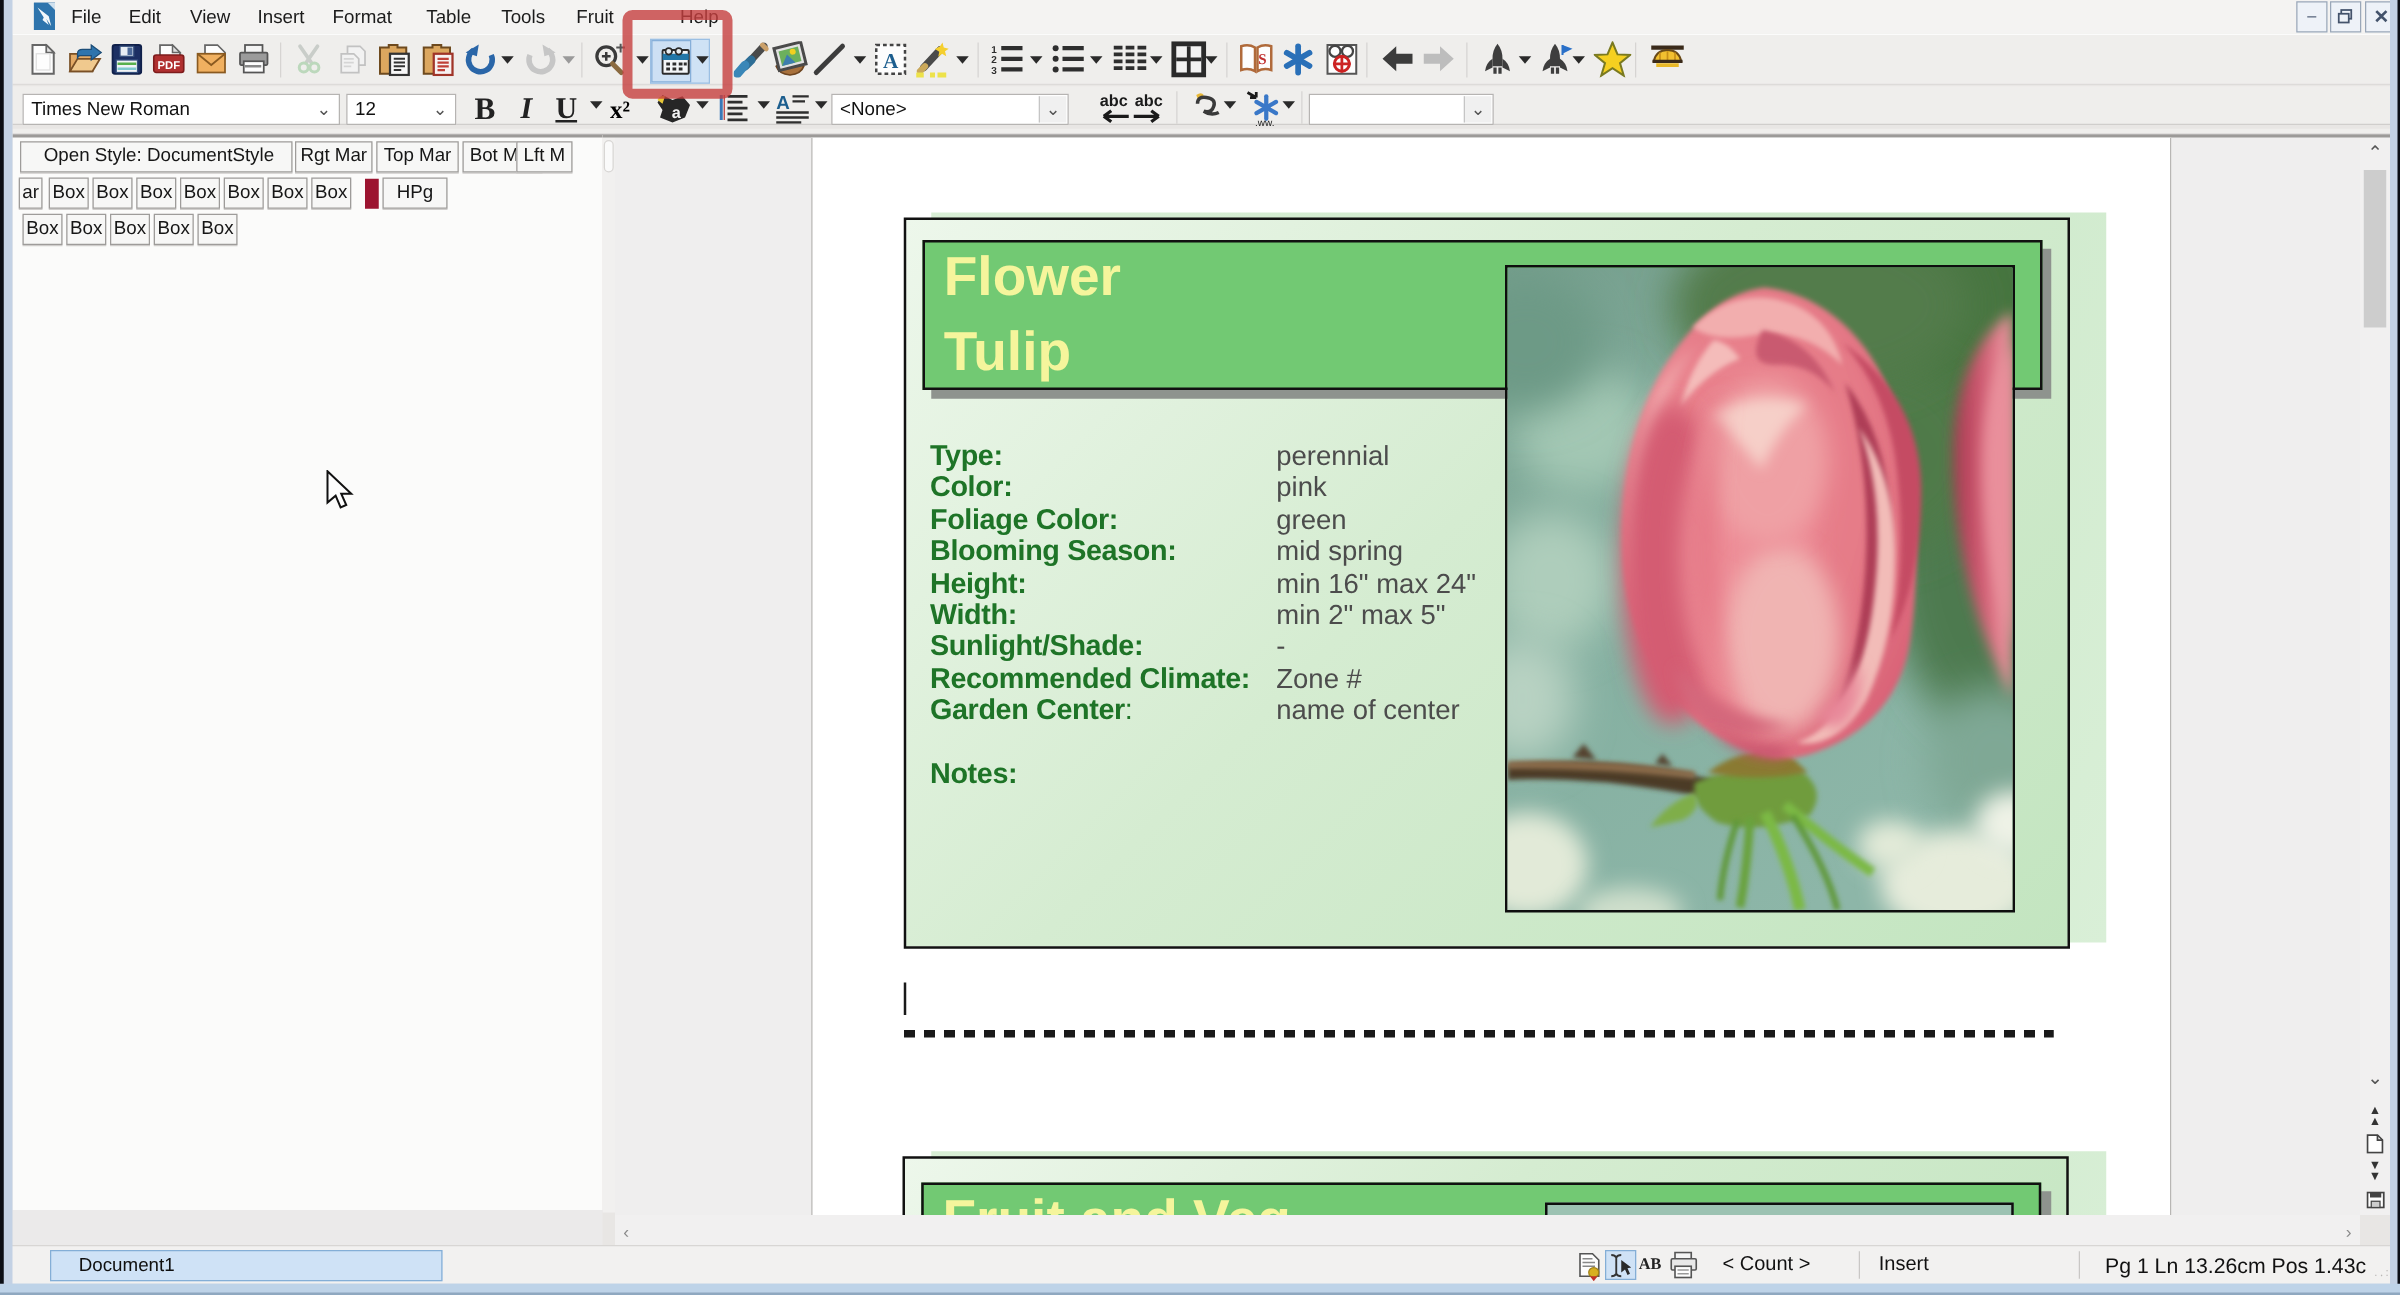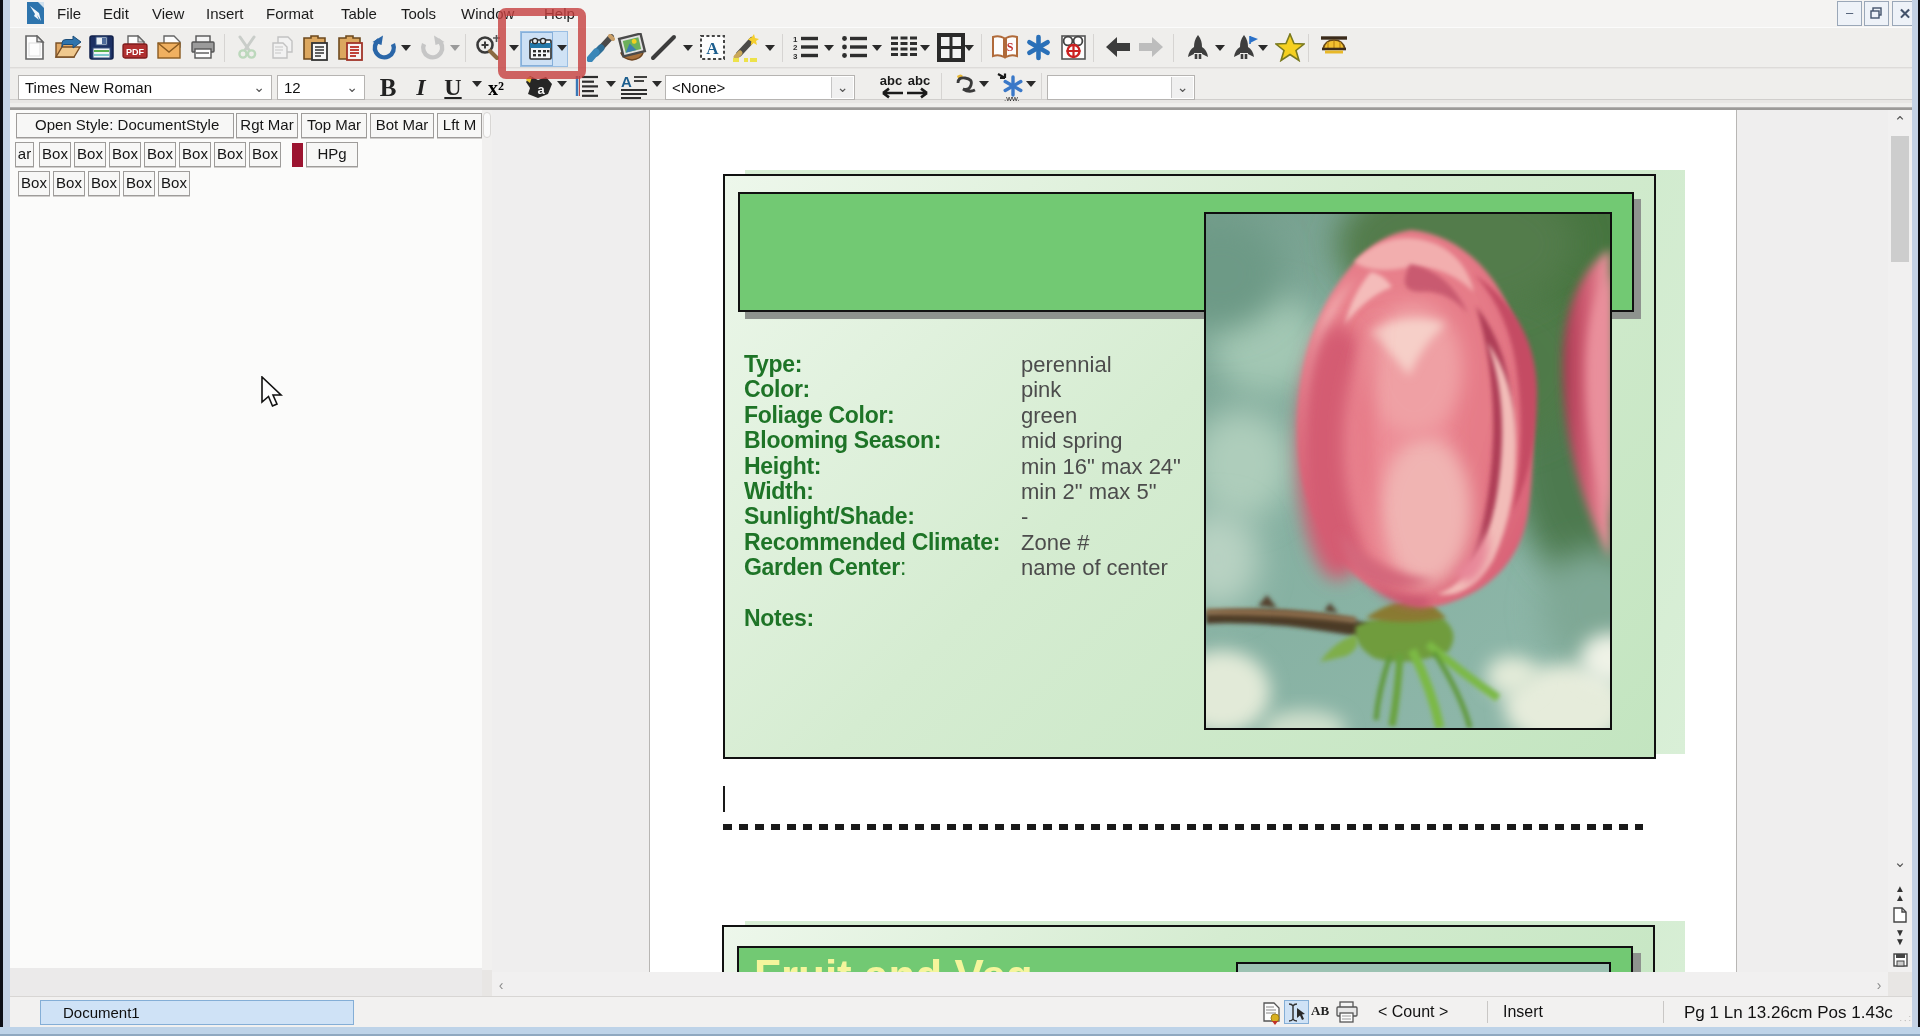--- a/index.html
+++ b/index.html
@@ -69,21 +69,21 @@
     <path d="M11 0 L17 6 L17 0 Z" fill="#cfe0ee"></path>
     <path d="M3 4 L8 12 L7 14 L12 18 L10 13 L14 19 L12 11 Z" fill="#f2f6fa"></path>
   </svg>
   <span class="mi" style="left:54px">File</span>
   <span class="mi" style="left:100px">Edit</span>
   <span class="mi" style="left:149px">View</span>
   <span class="mi" style="left:203px">Insert</span>
   <span class="mi" style="left:263px">Format</span>
   <span class="mi" style="left:338px">Table</span>
   <span class="mi" style="left:398px">Tools</span>
-  <span class="mi" style="left:458px">Window</span>
+  <span class="mi" style="left:458px">Fruit</span>
   <span class="mi" style="left:541px">Help</span>
   <span style="position:absolute;left:1834px;top:1px;width:25px;height:25px;background:#eef2f8;border:1px solid #9aa7b8;color:#44536b;font-size:13px;text-align:center;line-height:22px">–</span>
   <span style="position:absolute;left:1861px;top:1px;width:25px;height:25px;background:#eef2f8;border:1px solid #9aa7b8;"><svg width="23" height="23" viewBox="0 0 23 23">
         <rect x="8" y="6" width="8" height="7" fill="none" stroke="#44536b" stroke-width="1.4"></rect>
         <rect x="6" y="9" width="8" height="7" fill="#eef2f8" stroke="#44536b" stroke-width="1.4"></rect>
       </svg></span>
   <span style="position:absolute;left:1889px;top:1px;width:26px;height:25px;background:#eef2f8;border:1px solid #9aa7b8;color:#44536b;font-size:15px;text-align:center;line-height:23px;font-weight:bold">✕</span>
 </div>
 <div class="abs" id="toolbar1">
   <svg style="position:absolute;left:12px;top:7px" width="24" height="25" viewBox="0 0 24 25">
@@ -385,21 +385,21 @@
   <div class="combo" style="left:1037px;top:6px;width:148px">
       <span class="cv" style="background:#f0f0f0;border-left:1px solid #c5c5c5">⌄</span>
     </div>
 </div>
 <div class="abs" id="tbgap"></div>
 <div class="abs" id="leftpanel">
   <div class="tag" style="left:6px;top:3px;width:218px;text-align:left;padding-left:18px">Open Style: DocumentStyle</div>
   <div class="tag" style="left:226px;top:3px;width:62px">Rgt Mar</div>
   <div class="tag" style="left:291px;top:3px;width:66px">Top Mar</div>
   <div class="tag" style="left:360px;top:3px;width:64px">Bot Mar</div>
-  <div class="tag" style="left:427px;top:3px;width:45px">Lft M</div>
+  <div class="tag" style="left:403px;top:3px;width:45px">Lft M</div>
   <div class="tag" style="left:5px;top:32px;width:19px">ar</div>
   <div class="tag" style="left:29px;top:32px;width:32px">Box</div>
   <div class="tag" style="left:64px;top:32px;width:32px">Box</div>
   <div class="tag" style="left:99px;top:32px;width:32px">Box</div>
   <div class="tag" style="left:134px;top:32px;width:32px">Box</div>
   <div class="tag" style="left:169px;top:32px;width:32px">Box</div>
   <div class="tag" style="left:204px;top:32px;width:32px">Box</div>
   <div class="tag" style="left:239px;top:32px;width:32px">Box</div>
   <div style="position:absolute;left:282px;top:33px;width:11px;height:24px;background:#9c1430"></div>
   <div class="tag" style="left:296px;top:32px;width:52px">HPg</div>
@@ -414,20 +414,21 @@
   </svg>
 <div class="abs" id="splitter"></div>
 <div class="abs" id="splitgrip"></div>
 <div class="abs" id="viewport">
   <div id="page"></div>
 
   <div class="sheet" style="left:253px;top:60px;width:940px;height:584px;background:linear-gradient(115deg,#d8eed5 0%,#cde9ca 60%,#d9efd7 100%)"></div>
   <div class="card" style="left:231px;top:64px;width:933px;height:585px"></div>
   <div class="titleShadow" style="left:253px;top:89px;width:896px;height:120px"></div>
   <div class="titlebar" style="left:246px;top:82px;width:896px;height:120px"></div>
+  <div class="titletext" style="left:263px;top:82px">Flower<br>Tulip</div>
 
   <div class="abs" style="left:252px;top:242px;font-size:23px;letter-spacing:-0.3px;line-height:25.4px;white-space:pre"><span class="lbl">Type:
 Color:
 Foliage Color:
 Blooming Season:
 Height:
 Width:
 Sunlight/Shade:
 Recommended Climate:
 Garden Center<span style="font-weight:normal">:</span>

